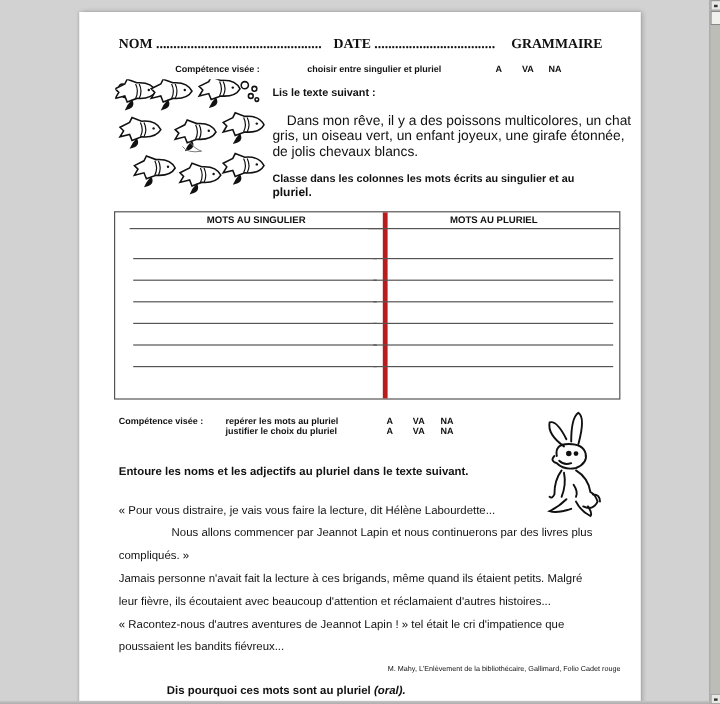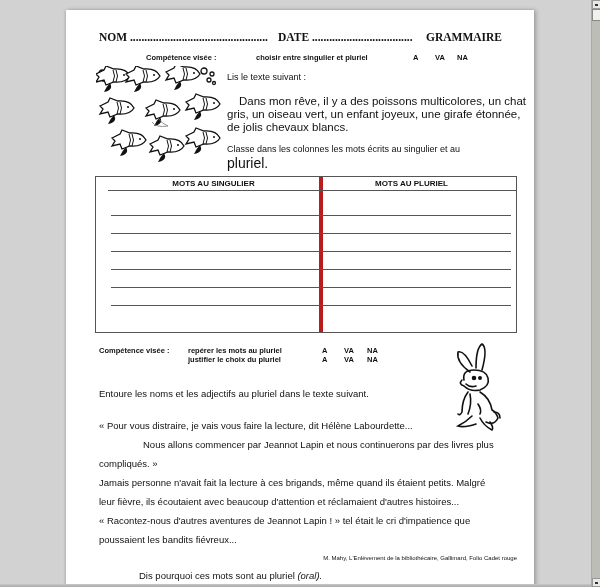--- a/index.html
+++ b/index.html
@@ -11,21 +11,21 @@
   }
   .page {
     position:absolute; left:66px; top:10px; width:468px; height:590px;
     background:#fff;
     box-shadow: 2px 0 4px rgba(0,0,0,0.25), -1px 0 2px rgba(0,0,0,0.12);
   }
   .abs { position:absolute; white-space:nowrap; }
   .serif-bold { font-family:"Liberation Serif", serif; font-weight:bold; font-size:11.5px; }
   .small-bold { font-weight:bold; font-size:7.5px; }
   .body-text { font-size:11.5px; line-height:13px; }
-  .bold { font-weight:normal; }
+  .bold { font-weight:bold; }
 
   
   .words-table {
     position:absolute; left:29px; top:166px; width:422px; height:157px;
     border:1px solid #555; box-sizing:border-box;
   }
   .words-table .col {
     position:absolute; top:0; bottom:0;
   }
   .words-table .col.left { left:12px; width:211px; border-right:4px solid #b91c1c; }
@@ -104,21 +104,21 @@
     <use href="#fish" x="54" y="70"></use>
     <use href="#fish" x="90" y="62"></use>
     <path d="M56 56 Q60 62 72 60 Q66 58 62 52" fill="none" stroke="#777" stroke-width="0.8"></path>
   </svg>
 
   <div class="abs bold" style="left:161px; top:62px; font-size:9px;">Lis le texte suivant :</div>
   <div class="abs body-text" style="left:161px; top:85px;margin-left:12px;">Dans mon rêve, il y a des poissons multicolores, un chat</div>
   <div class="abs body-text" style="left:161px; top:98px;">gris, un oiseau vert, un enfant joyeux, une girafe étonnée,</div>
   <div class="abs body-text" style="left:161px; top:111px;">de jolis chevaux blancs.</div>
   <div class="abs bold" style="left:161px; top:134px; font-size:9px;">Classe dans les colonnes les mots écrits au singulier et au</div>
-  <div class="abs bold" style="left:161px; top:145px; font-size:14px;">pluriel.</div>
+  <div class="abs bold" style="left:161px; top:145px; font-size:10px;">pluriel.</div>
 
   <div class="words-table">
     <div class="col left">
       <div class="head">MOTS AU SINGULIER</div>
       <div class="line" style="left:3px; right:5px; top:38px;"></div>
       <div class="line" style="left:3px; right:5px; top:56px;"></div>
       <div class="line" style="left:3px; right:5px; top:74px;"></div>
       <div class="line" style="left:3px; right:5px; top:92px;"></div>
       <div class="line" style="left:3px; right:5px; top:110px;"></div>
       <div class="line" style="left:3px; right:5px; top:128px;"></div>

